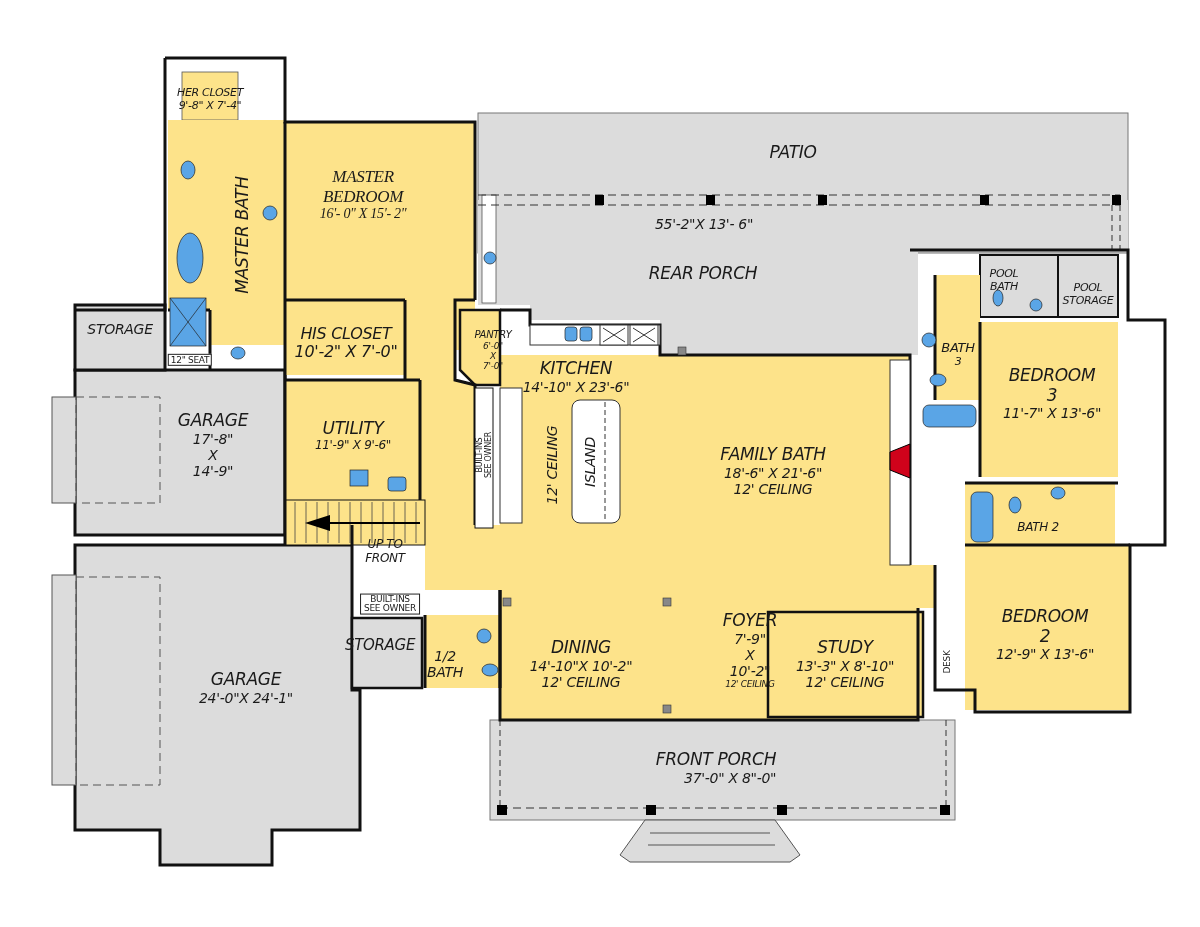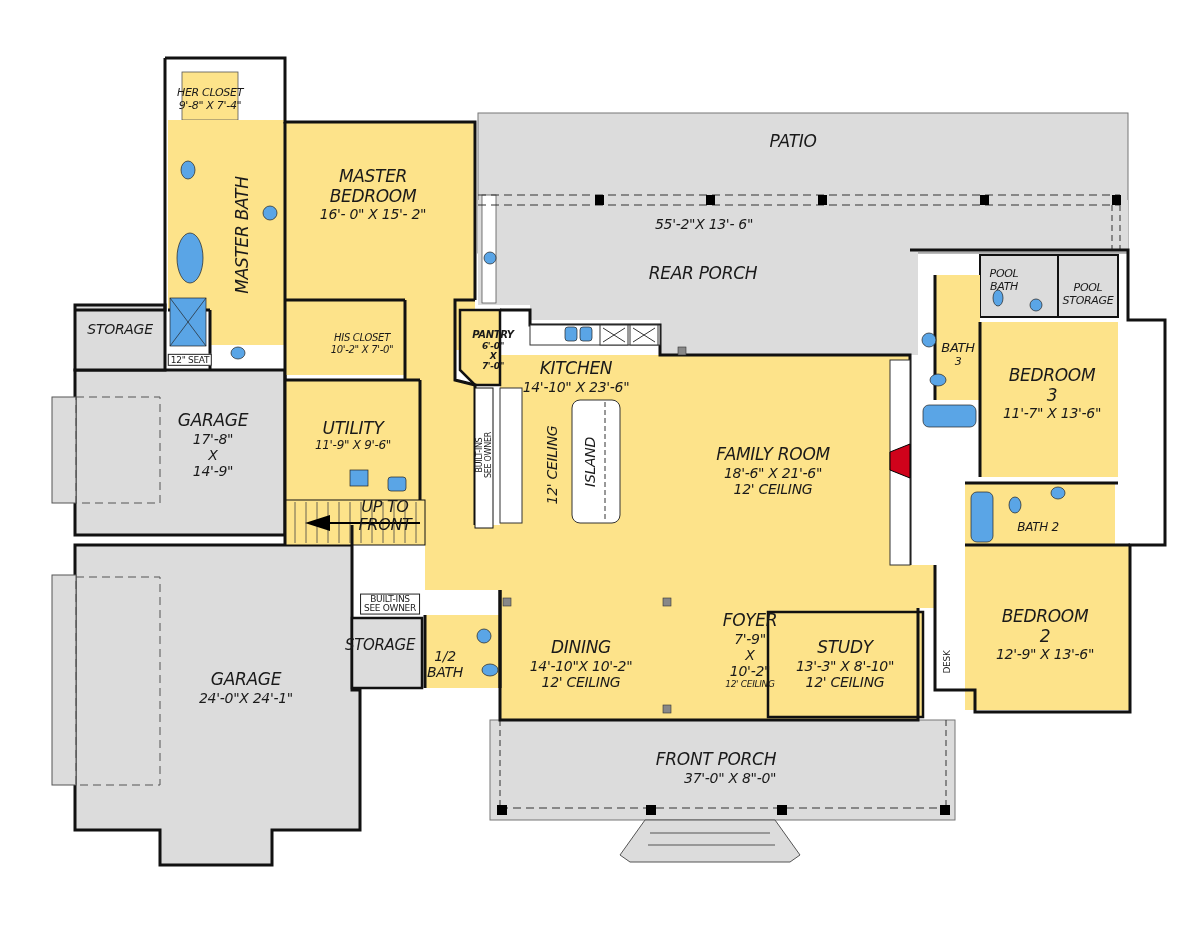--- a/index.html
+++ b/index.html
@@ -174,77 +174,77 @@
 <div class="lbl sm" style="left:210px;top:100px;">
   <span class="t">HER CLOSET</span>
   <span class="t">9'-8" X 7'-4"</span>
 </div>
 <div class="lbl lg vert" style="left:243px;top:235px;">
   <span>MASTER BATH</span>
 </div>
 <div class="lbl xs" style="left:190px;top:360px;background:#fff;border:1px solid #222;padding:0 2px;">
   <span>12" SEAT</span>
 </div>
-<div class="lbl lg" style="left:373px;top:195px;">
+<div class="lbl lg" style="left:363px;top:195px;font-family:Liberation Serif, serif;">
   <span class="t">MASTER</span>
   <span class="t">BEDROOM</span>
   <span class="t md">16'- 0" X 15'- 2"</span>
 </div>
-<div class="lbl sm" style="left:362px;top:343px;font-size:10px;">
+<div class="lbl sm" style="left:346px;top:343px;font-size:16px;">
   <span class="t">HIS CLOSET</span>
   <span class="t">10'-2" X 7'-0"</span>
 </div>
 <div class="lbl md" style="left:120px;top:329px;font-style:italic;">
   <span>STORAGE</span>
 </div>
 <div class="lbl lg" style="left:213px;top:445px;">
   <span class="t">GARAGE</span>
   <span class="t md">17'-8"</span>
   <span class="t md">X</span>
   <span class="t md">14'-9"</span>
 </div>
 <div class="lbl lg" style="left:353px;top:436px;">
   <span class="t">UTILITY</span>
   <span class="t sm" style="font-size:12px;">11'-9" X 9'-6"</span>
 </div>
-<div class="lbl sm" style="left:385px;top:516px;font-size:16px;font-style:italic;">
+<div class="lbl sm" style="left:385px;top:552px;font-size:12px;font-style:italic;">
   <span class="t">UP TO</span>
   <span class="t">FRONT</span>
 </div>
-<div class="lbl lg" style="left:793px;top:142px;">
+<div class="lbl lg" style="left:793px;top:153px;">
   <span>PATIO</span>
 </div>
 <div class="lbl md" style="left:704px;top:224px;">
   <span>55'-2"X 13'- 6"</span>
 </div>
 <div class="lbl lg" style="left:703px;top:274px;">
   <span>REAR PORCH</span>
 </div>
-<div class="lbl xs" style="left:493px;top:350px;font-style:italic;font-weight:bold;">
+<div class="lbl xs" style="left:493px;top:350px;font-style:italic;">
   <span class="t" style="font-size:10px;">PANTRY</span>
   <span class="t">6'-0"</span>
   <span class="t">X</span>
   <span class="t">7'-0"</span>
 </div>
 <div class="lbl lg" style="left:576px;top:377px;">
   <span class="t">KITCHEN</span>
   <span class="t md">14'-10" X 23'-6"</span>
 </div>
 <div class="lbl md vert" style="left:552px;top:465px;">
   <span>12' CEILING</span>
 </div>
 <div class="lbl xs vert" style="left:484px;top:455px;font-size:8px;">
   <span class="t">BUILT-INS</span>
   <span class="t">SEE OWNER</span>
 </div>
 <div class="lbl md vert" style="left:590px;top:462px;">
   <span>ISLAND</span>
 </div>
 <div class="lbl lg" style="left:773px;top:471px;">
-  <span class="t">FAMILY ROOM</span>
+  <span class="t">FAMILY BATH</span>
   <span class="t md">18'-6" X 21'-6"</span>
   <span class="t md">12' CEILING</span>
 </div>
 <div class="lbl xs" style="left:1004px;top:281px;font-style:italic;font-size:11px;">
   <span class="t">POOL</span>
   <span class="t">BATH</span>
 </div>
 <div class="lbl xs" style="left:1088px;top:295px;font-style:italic;font-size:11px;">
   <span class="t">POOL</span>
   <span class="t">STORAGE</span>

